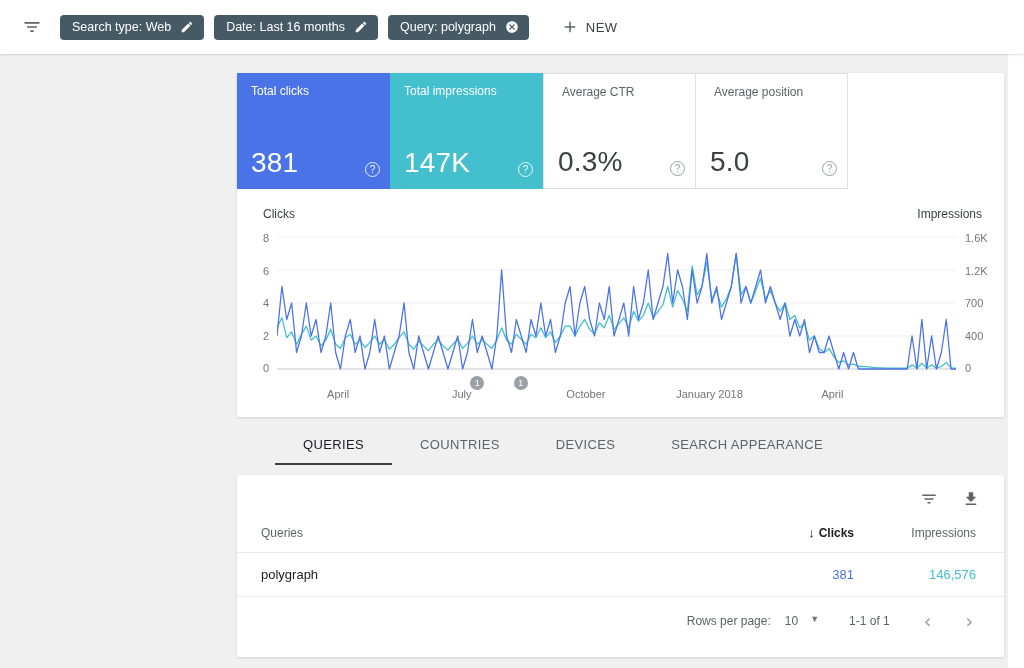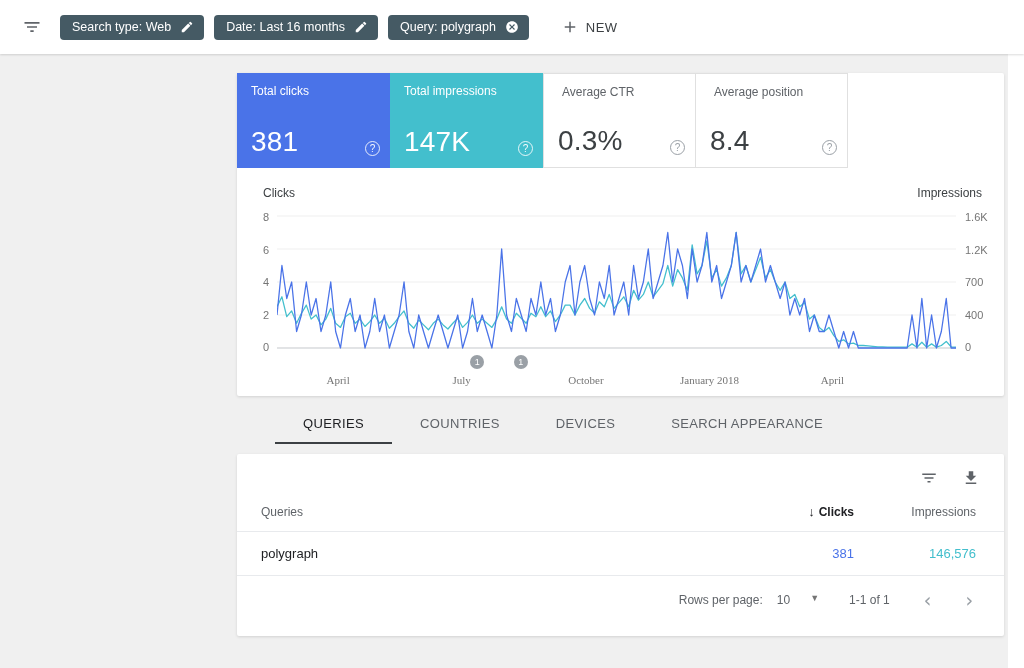--- a/index.html
+++ b/index.html
@@ -41,21 +41,21 @@
     font-family:"Liberation Sans",sans-serif;font-size:13px;
     letter-spacing:.4px;color:#3c4043;
   }
   .new-btn svg{width:18px;height:18px;fill:var(--txt-gray);}
   
   .main{position:relative;height:614px;}
   .scroll-gutter{position:absolute;top:0;right:0;width:16px;height:614px;background:#fff;}
   .content{margin-left:237px;width:767px;padding-top:19px;}
   .card{background:#fff;border-radius:2px;box-shadow:0 1px 3px rgba(0,0,0,.13);}
   
-  .metrics{display:flex;height:95px;}
+  .metrics{display:flex;height:116px;}
   .metric{width:153px;position:relative;padding:11px 14px;cursor:pointer;}
   .metric-label{font-size:12px;}
   .metric-value{position:absolute;left:14px;bottom:10px;font-size:28px;letter-spacing:.2px;}
   .metric.sel-clicks{background:var(--blue);color:#fff;}
   .metric.sel-impr{background:var(--teal);color:#fff;}
   .metric.plain{border:1px solid var(--border);padding-left:18px;}
   .metric.plain + .metric.plain{margin-left:-1px;}
   .metric.plain .metric-label{color:var(--txt-gray);}
   .metric.plain .metric-value{color:#3c4043;}
   .help{
@@ -77,21 +77,21 @@
   .plot{position:relative;flex:1;height:140px;}
   .plot svg{position:absolute;left:0;top:0;width:100%;height:140px;display:block;}
   .annotations{position:absolute;left:0;right:0;top:140px;height:18px;}
   .annot{
     position:absolute;top:3px;transform:translateX(-50%);
     width:14px;height:14px;border-radius:50%;background:#9aa0a6;color:#fff;
     font-size:9px;line-height:14px;text-align:center;cursor:pointer;
   }
   .xticks{position:relative;height:38px;margin-left:28px;margin-right:36px;
     font-size:11px;color:var(--txt-light);}
-  .xticks span{position:absolute;top:22px;transform:translateX(-50%);white-space:nowrap;font-family:Liberation Serif, serif;}
+  .xticks span{position:absolute;top:15px;transform:translateX(-50%);white-space:nowrap;}
   
   .tabs{display:flex;margin:6px 0 0 38px;}
   .tab{
     padding:14px 28px 11px;font-size:13px;letter-spacing:.35px;color:var(--txt-gray);
     cursor:pointer;border-bottom:2px solid transparent;white-space:nowrap;
   }
   .tab.active{color:var(--txt-dark);border-bottom-color:#3c4043;}
   
   .table-card{margin-top:10px;height:182px;overflow:hidden;}
   .table-toolbar{display:flex;justify-content:flex-end;gap:24px;padding:15px 24px 0;}
@@ -105,21 +105,21 @@
   .thead .col-c{color:var(--txt-dark);font-weight:bold;cursor:pointer;}
   .thead .col-i{cursor:pointer;}
   .sort-arrow{font-size:13px;font-weight:normal;color:var(--txt-dark);}
   .trow{display:flex;align-items:center;height:44px;padding:0 28px 0 24px;
     font-size:13px;border-bottom:1px solid #e8eaed;cursor:pointer;}
   .trow .col-c{color:var(--blue);}
   .trow .col-i{color:var(--teal);}
   .tfoot{display:flex;align-items:center;justify-content:flex-end;height:48px;
     padding:0 31px;font-size:12px;color:var(--txt-gray);}
   .rpp-label{margin-right:14px;}
-  .rpp-select{display:inline-flex;align-items:flex-start;gap:20px;cursor:pointer;margin-right:30px;color:var(--txt-gray);}
+  .rpp-select{display:inline-flex;align-items:flex-start;gap:12px;cursor:pointer;margin-right:30px;color:var(--txt-gray);}
   .caret{font-size:9px;color:var(--txt-light);}
   .range{margin-right:34px;}
   .pager{display:inline-flex;gap:34px;}
   .pg-btn{font-size:19px;line-height:16px;color:#9aa0a6;cursor:pointer;font-family:"DejaVu Sans",sans-serif;}
 </style>
 </head>
 <body>
 
 <div>
 
@@ -180,21 +180,21 @@
             <div class="metric-value">147K</div>
             <span class="help">?</span>
           </div>
           <div class="metric plain">
             <div class="metric-label">Average CTR</div>
             <div class="metric-value">0.3%</div>
             <span class="help">?</span>
           </div>
           <div class="metric plain">
             <div class="metric-label">Average position</div>
-            <div class="metric-value">8.4</div>
+            <div class="metric-value">5.0</div>
             <span class="help">?</span>
           </div>
         </div>
 
         <div class="chart">
           <div class="chart-head">
             <span>Clicks</span>
             <span>Impressions</span>
           </div>
           <div class="chart-body">

